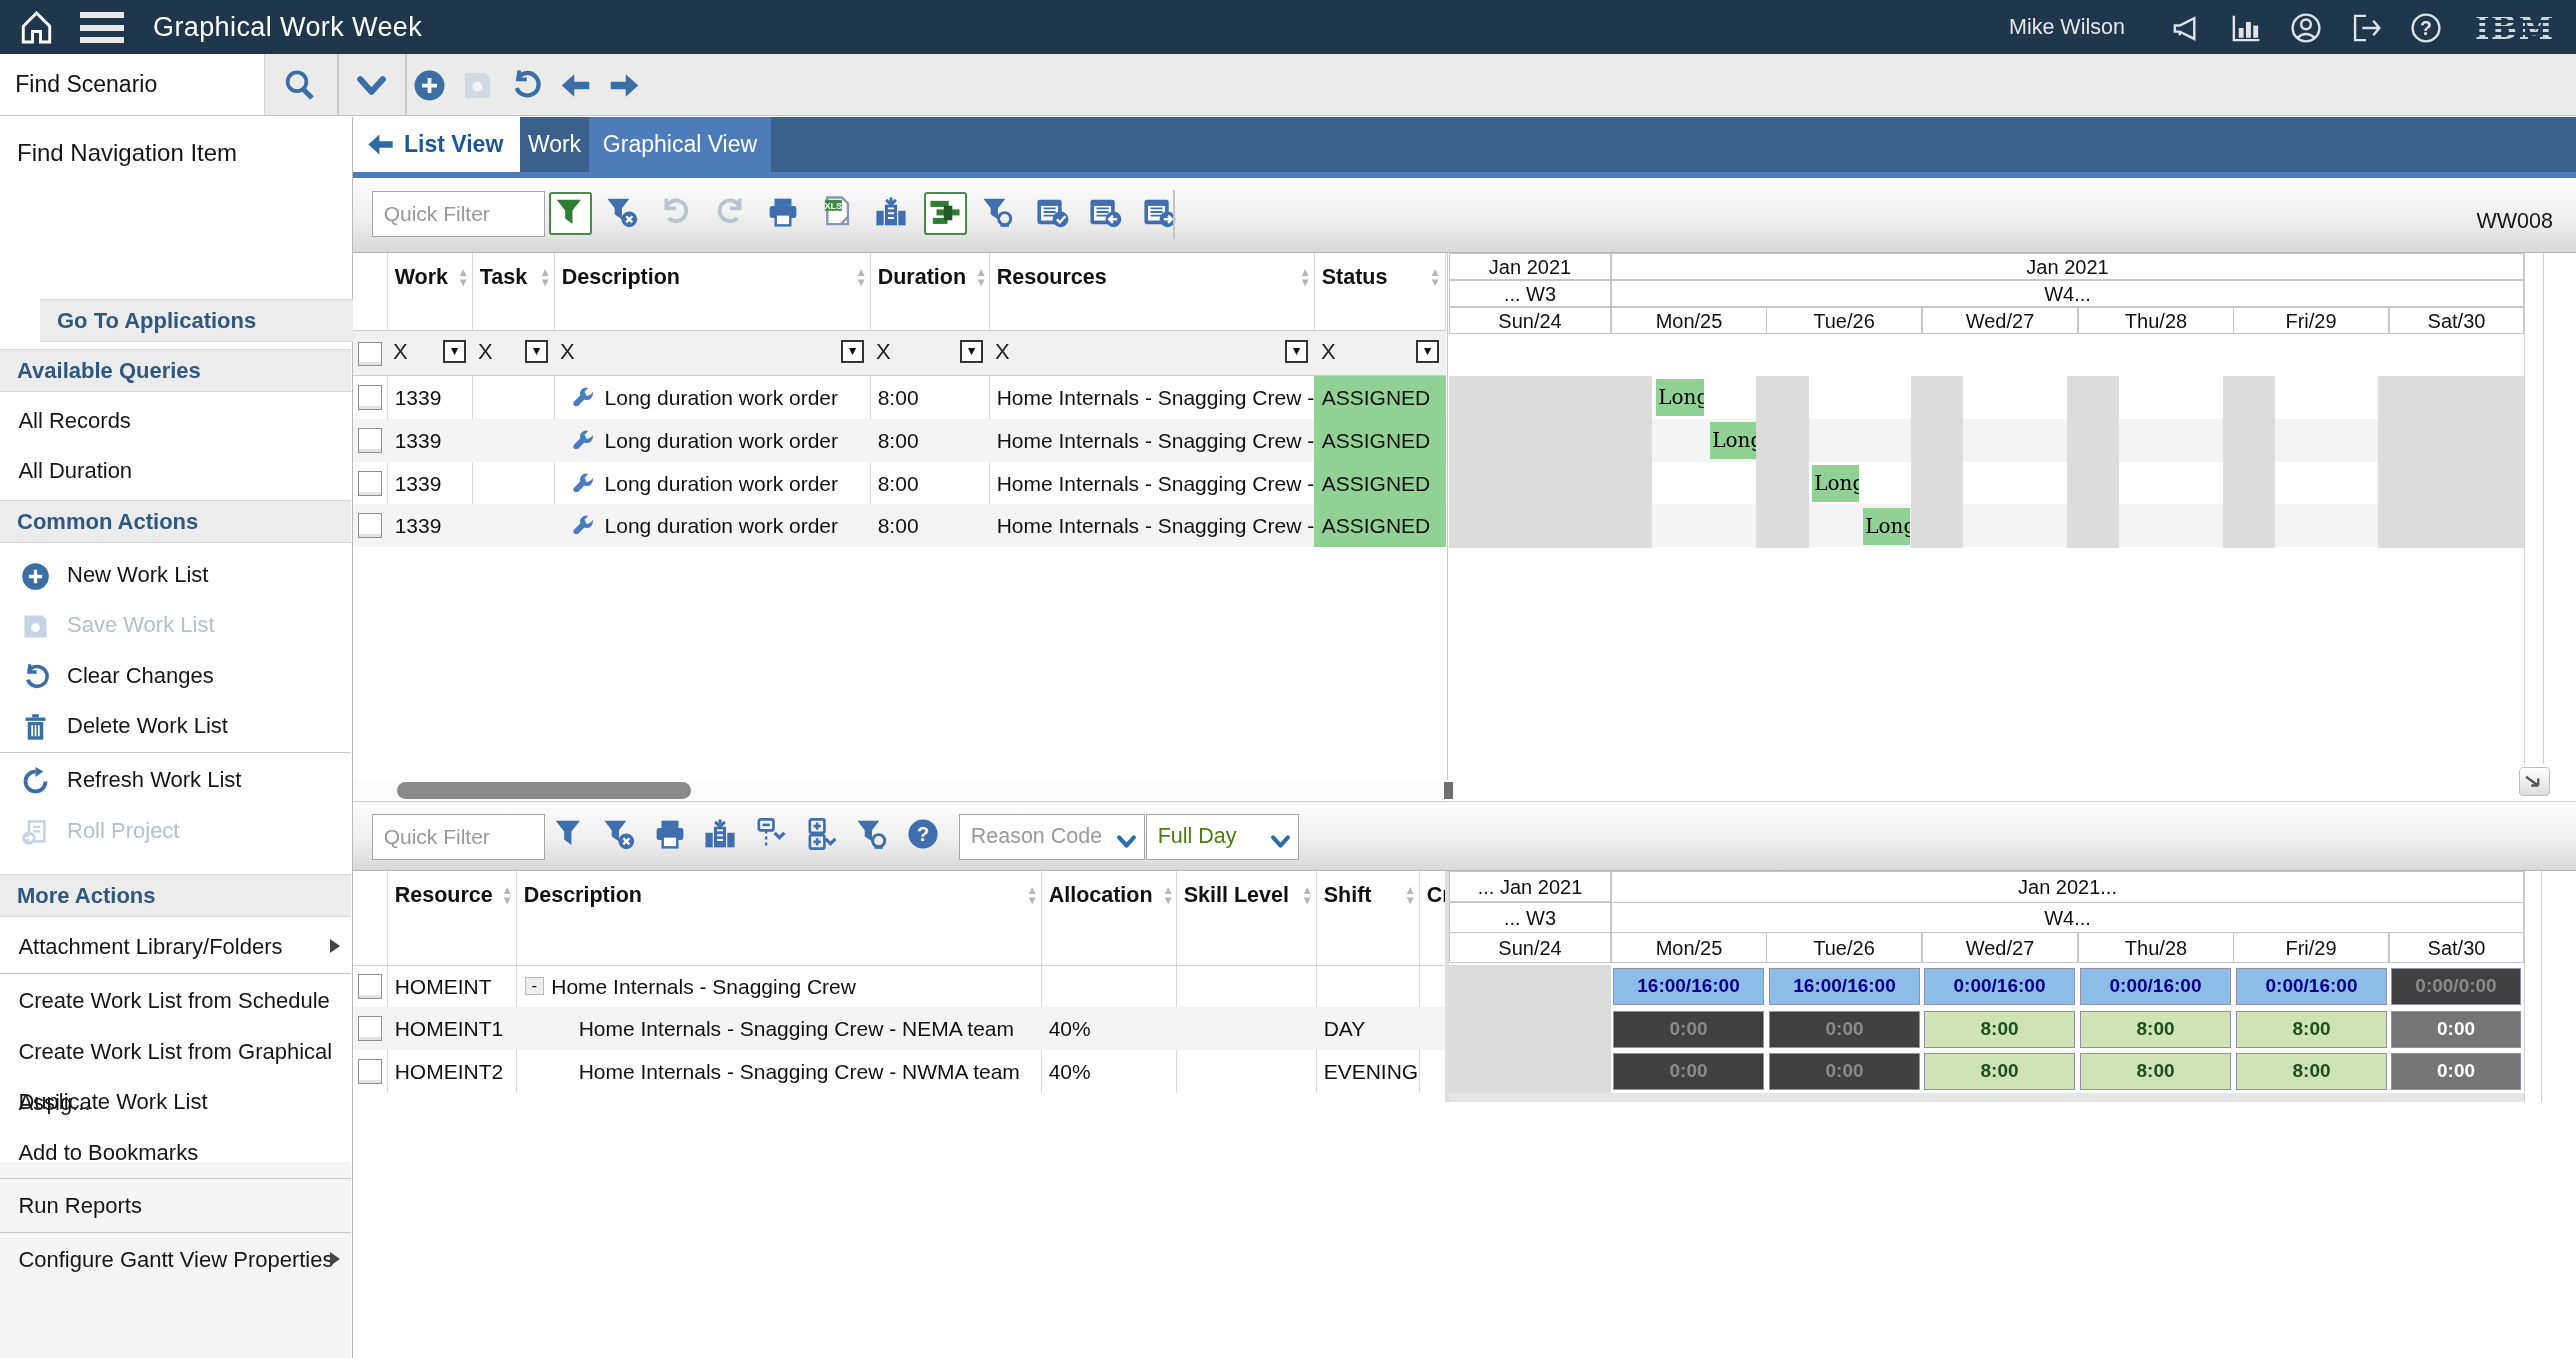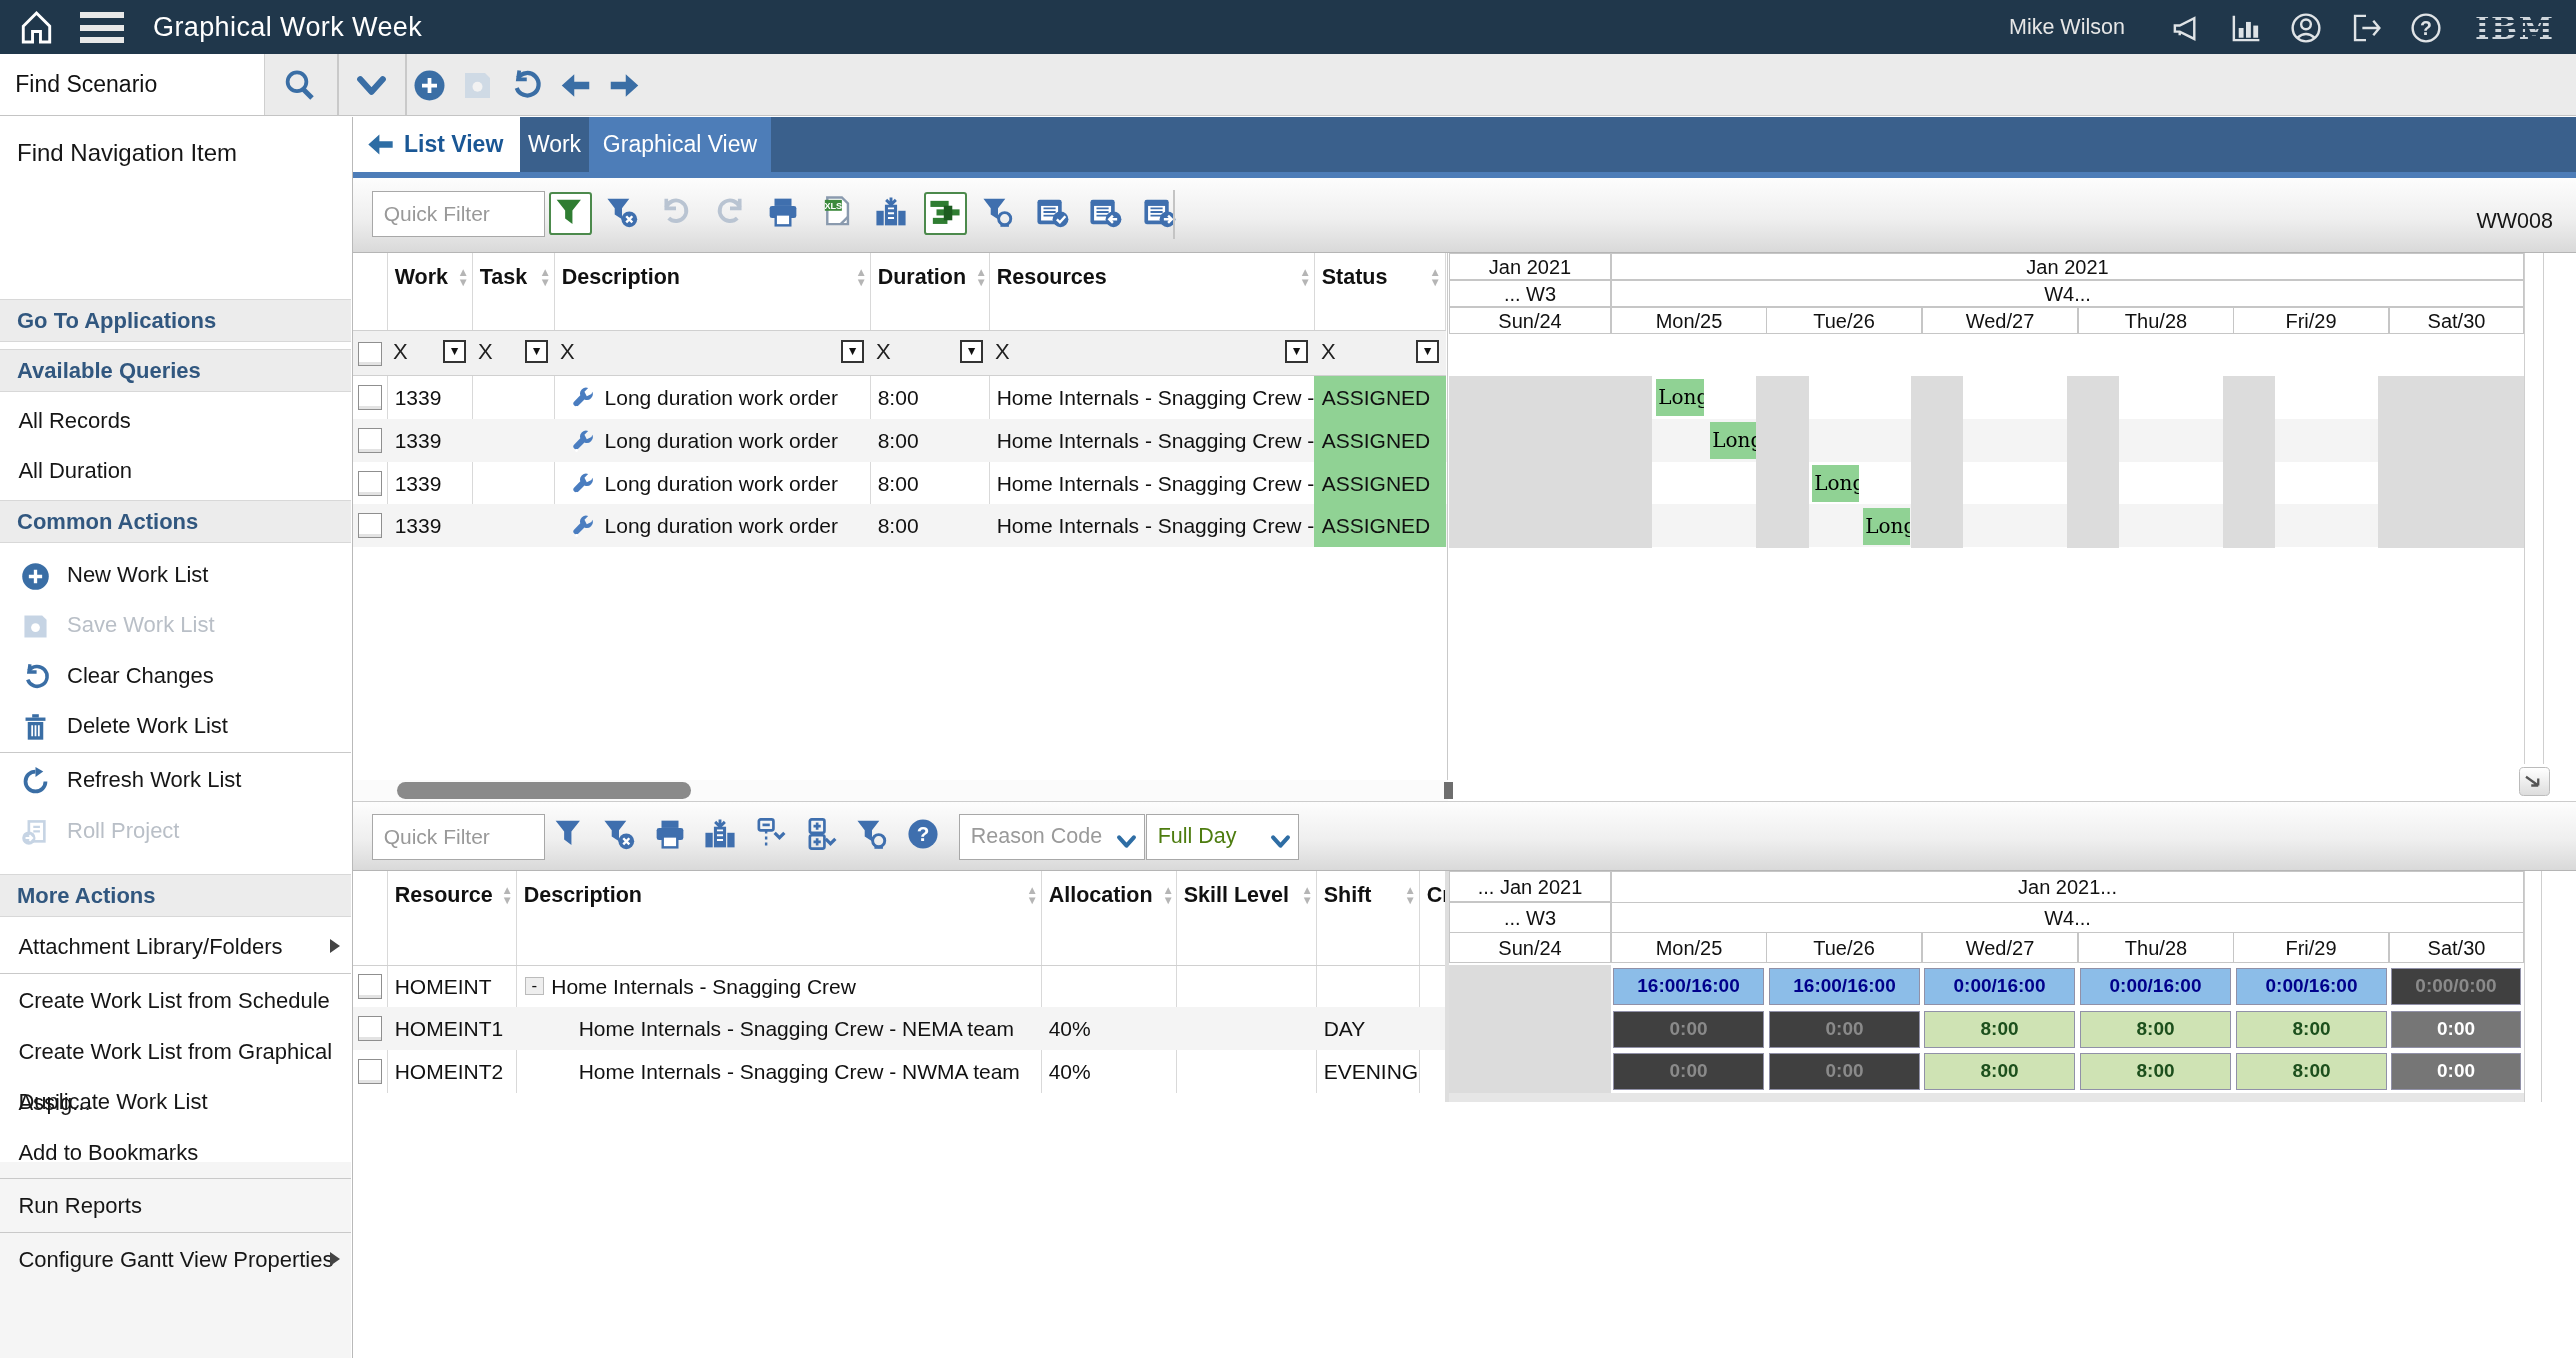--- a/index.html
+++ b/index.html
@@ -194,21 +194,21 @@
       <svg viewBox="0 0 28 28">
           <path d="M3 11 H15 V5 L25 14 L15 23 V17 H3 Z" fill="#3a6ea5"></path>
         </svg>
     </span>
   </div>
 
   <div id="sidebar">
     <div class="findnav">Find Navigation Item</div>
     <div id="sidebar-bottom"></div>
     <div id="sidebar-sections">
-        <div class="sb-band" style="top: 182px;">Go To Applications</div>
+        <div class="sb-band" style="top: 182px; margin-left: 40px;">Go To Applications</div>
         <div class="sb-band" style="top: 232px;">Available Queries</div>
         <div class="sb-item plain" style="top: 278px;">
           <div class="lbl">All Records</div>
         </div>
         <div class="sb-item plain" style="top: 328px;">
           <div class="lbl">All Duration</div>
         </div>
         <div class="sb-band" style="top: 383px;">Common Actions</div>
         <div class="sb-item" style="top: 432px;">
           <span class="ic"><svg viewBox="0 0 28 28" style="width:100%;height:100%">

